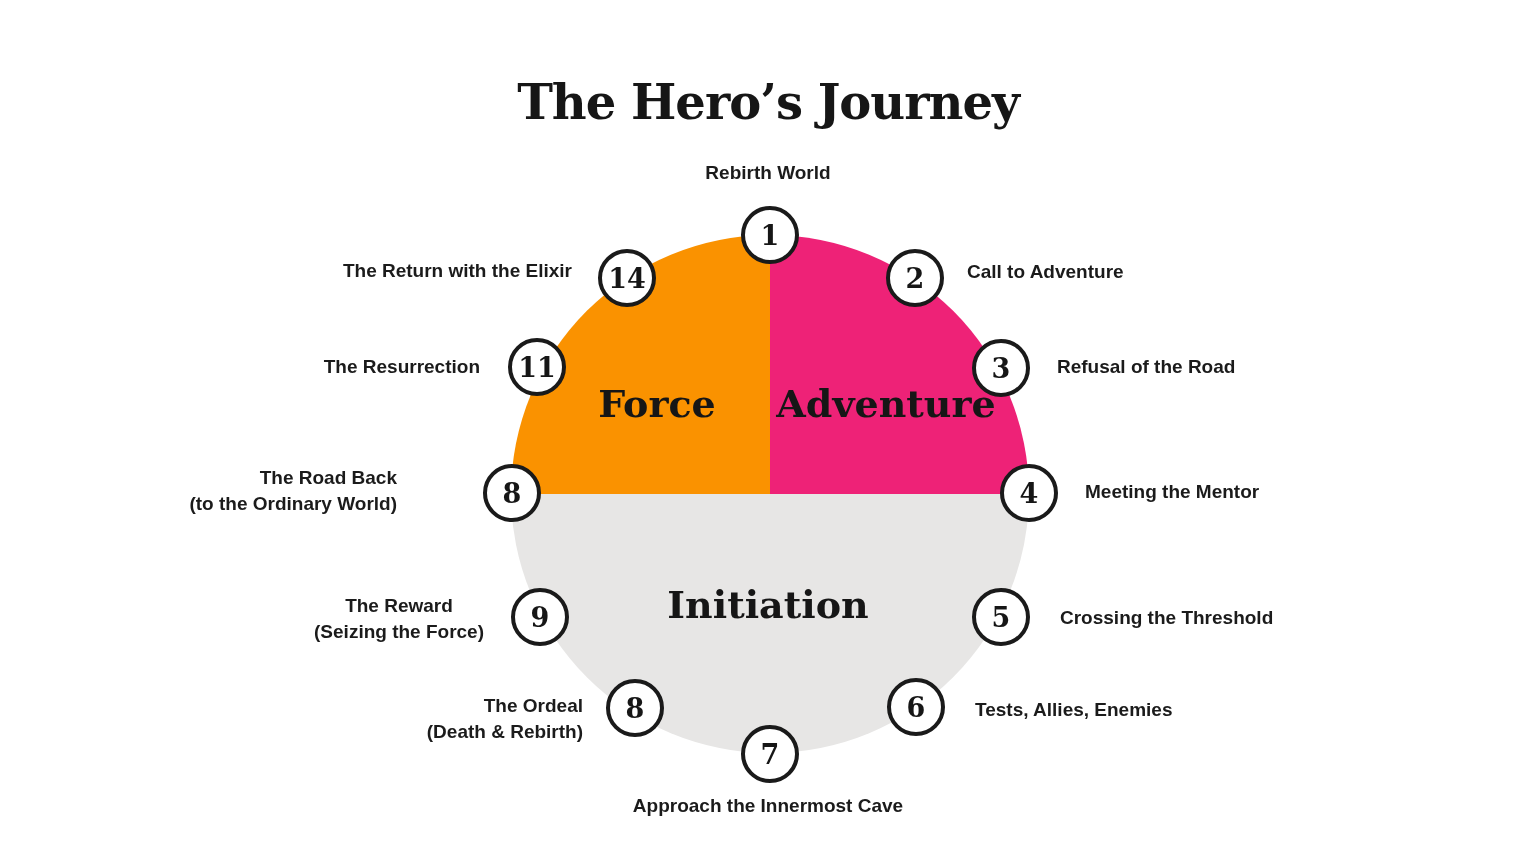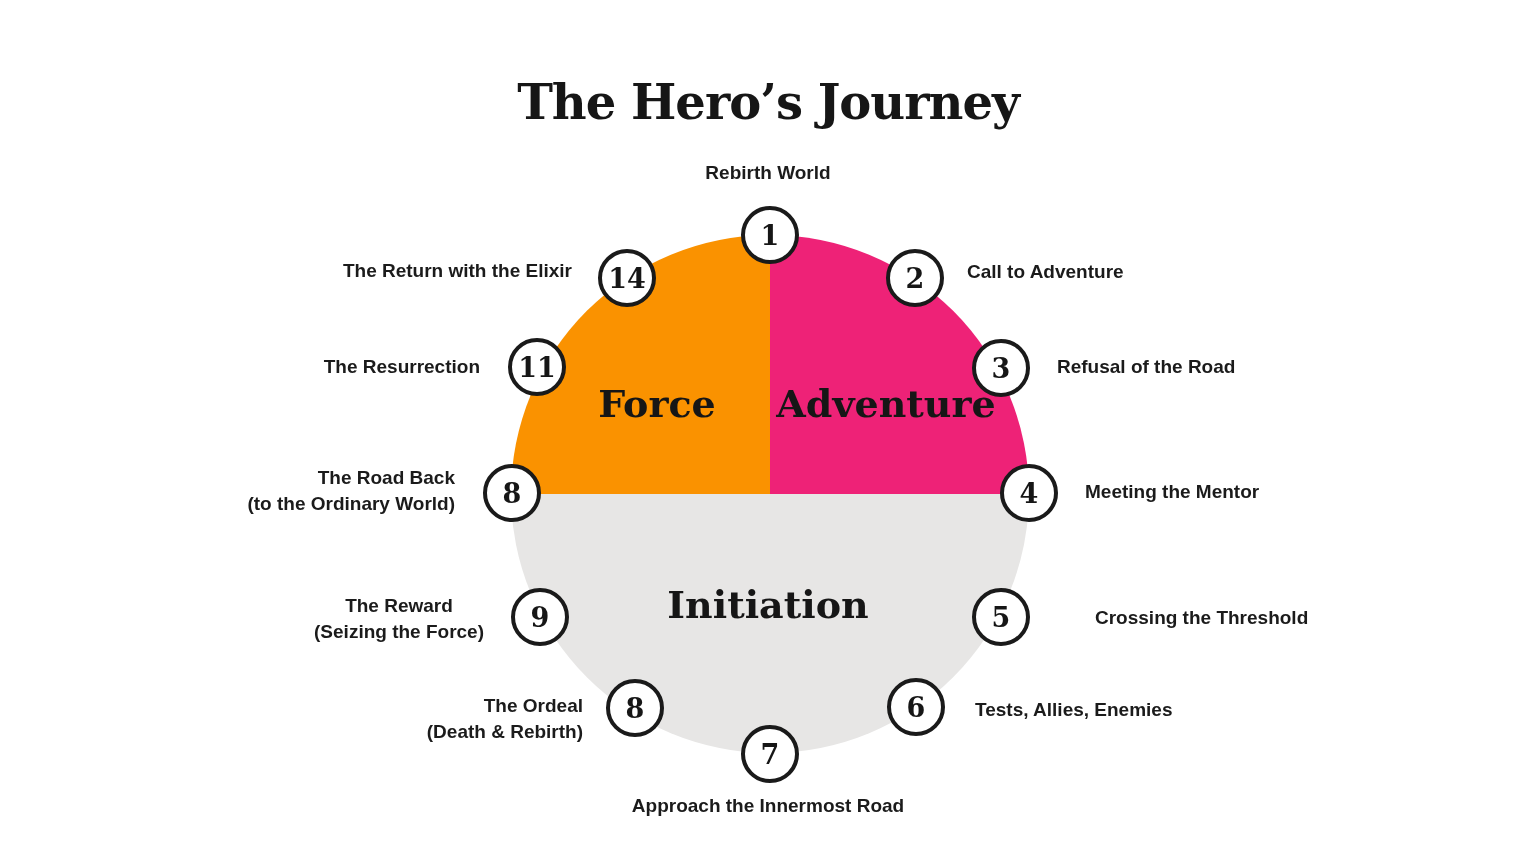--- a/index.html
+++ b/index.html
@@ -111,26 +111,26 @@
   }
   .stage-label .line { display: block; }
   .stage-label .line:empty { display: none; }
   .align-c { transform: translate(-50%, -50%); text-align: center; }
   .align-l { transform: translateY(-50%); text-align: right; }
   .align-r { transform: translateY(-50%); text-align: right; }
   .l1  { left: 768px;  top: 173px; }
   .l2  { left: 967px;  top: 272px; }
   .l3  { left: 1057px; top: 367px; }
   .l4  { left: 1085px; top: 492px; }
-  .l5  { left: 1060px; top: 618px; margin-left: 35px; }
+  .l5  { left: 1060px; top: 618px; }
   .l6  { left: 975px;  top: 710px; }
   .l7  { left: 768px;  top: 806px; }
   .l8  { right: 953px;  top: 719px; }
   .l9  { right: 1052px; top: 619px; text-align: center; }
-  .l10 { right: 1081px; top: 491px; }
+  .l10 { right: 1139px; top: 491px; }
   .l11 { right: 1056px; top: 367px; }
   .l12 { right: 964px;  top: 271px; }
 </style>
 </head>
 <body>
 
 <div class="canvas">
 
   <h1 class="title">The Hero’s Journey</h1>
 
@@ -193,21 +193,21 @@
   <div class="stage-label align-l l4">
       <span class="line">Meeting the Mentor</span>
     </div>
   <div class="stage-label align-l l5">
       <span class="line">Crossing the Threshold</span>
     </div>
   <div class="stage-label align-l l6">
       <span class="line">Tests, Allies, Enemies</span>
     </div>
   <div class="stage-label align-c l7">
-      <span class="line">Approach the Innermost Road</span>
+      <span class="line">Approach the Innermost Cave</span>
     </div>
   <div class="stage-label align-r l8">
       <span class="line">The Ordeal</span>
       <span class="line">(Death &amp; Rebirth)</span>
     </div>
   <div class="stage-label align-r l9">
       <span class="line">The Reward</span>
       <span class="line">(Seizing the Force)</span>
     </div>
   <div class="stage-label align-r l10">

